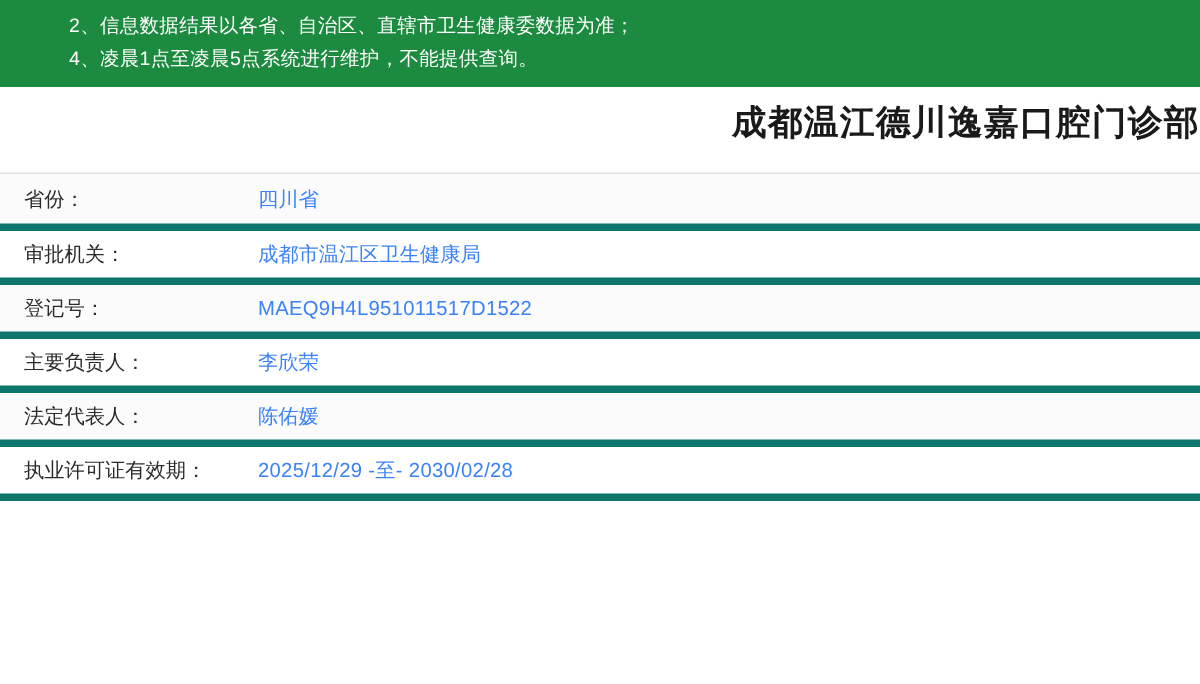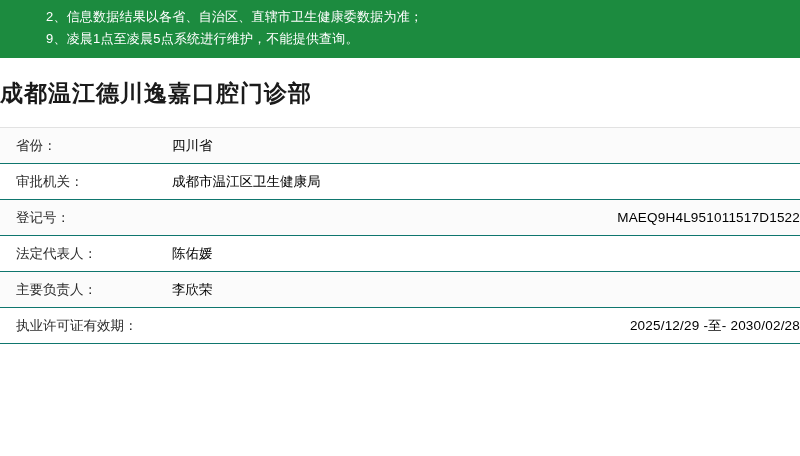--- a/index.html
+++ b/index.html
@@ -28,75 +28,74 @@
     font-size: 13px;
     line-height: 22px;
   }
   .notice-line {
     padding-left: 46px;
     white-space: nowrap;
     letter-spacing: 0.2px;
   }
   
   .title-wrap {
-    text-align: left;
-    padding-top: 20px;
+    text-align: right;
+    padding-top: 8px;
     padding-bottom: 18px;
   }
   .title {
     font-size: 23px;
     font-weight: bold;
     color: #1a1a1a;
     letter-spacing: 1px;
   }
   
   .info-table {
     width: 800px;
     border-collapse: collapse;
     table-layout: fixed;
     font-size: 13.5px;
   }
   .info-table tr {
     height: 36px;
   }
   .info-table td {
     border-top: 1px solid #e2e2e2;
-    border-bottom: 1px solid #0f766e;
+    border-bottom: 5px solid #0f766e;
     padding: 0;
     vertical-align: middle;
   }
   .info-table tr td.label {
     width: 140px;
     padding-left: 16px;
     color: #2b2b2b;
     font-weight: normal;
   }
   .info-table tr td.value {
     padding-left: 16px;
-    color: #000000;
+    color: #3b82f6;
   }
   .info-table tr:nth-child(odd) td {
     background: #fbfbfb;
   }
   .info-table tr:nth-child(even) td {
     background: #ffffff;
   }
   .value-mono {
     letter-spacing: 0.2px;
-    text-align: right;
   }
 </style>
 </head>
 <body>
 
 <div class="page">
 
   <div class="notice">
     <div class="notice-line">2、信息数据结果以各省、自治区、直辖市卫生健康委数据为准；</div>
-    <div class="notice-line">9、凌晨1点至凌晨5点系统进行维护，不能提供查询。</div>
+    <div class="notice-line">4、凌晨1点至凌晨5点系统进行维护，不能提供查询。</div>
   </div>
 
   <div class="title-wrap">
     <span class="title">成都温江德川逸嘉口腔门诊部</span>
   </div>
 
   <table class="info-table">
     <tbody>
       <tr>
         <td class="label">省份：</td>
@@ -104,26 +103,26 @@
       </tr>
       <tr>
         <td class="label">审批机关：</td>
         <td class="value">成都市温江区卫生健康局</td>
       </tr>
       <tr>
         <td class="label">登记号：</td>
         <td class="value value-mono">MAEQ9H4L951011517D1522</td>
       </tr>
       <tr>
+        <td class="label">主要负责人：</td>
+        <td class="value">李欣荣</td>
+      </tr>
+      <tr>
         <td class="label">法定代表人：</td>
         <td class="value">陈佑媛</td>
-      </tr>
-      <tr>
-        <td class="label">主要负责人：</td>
-        <td class="value">李欣荣</td>
       </tr>
       <tr>
         <td class="label">执业许可证有效期：</td>
         <td class="value value-mono">2025/12/29 -至- 2030/02/28</td>
       </tr>
     </tbody>
   </table>
 
 </div>
 

